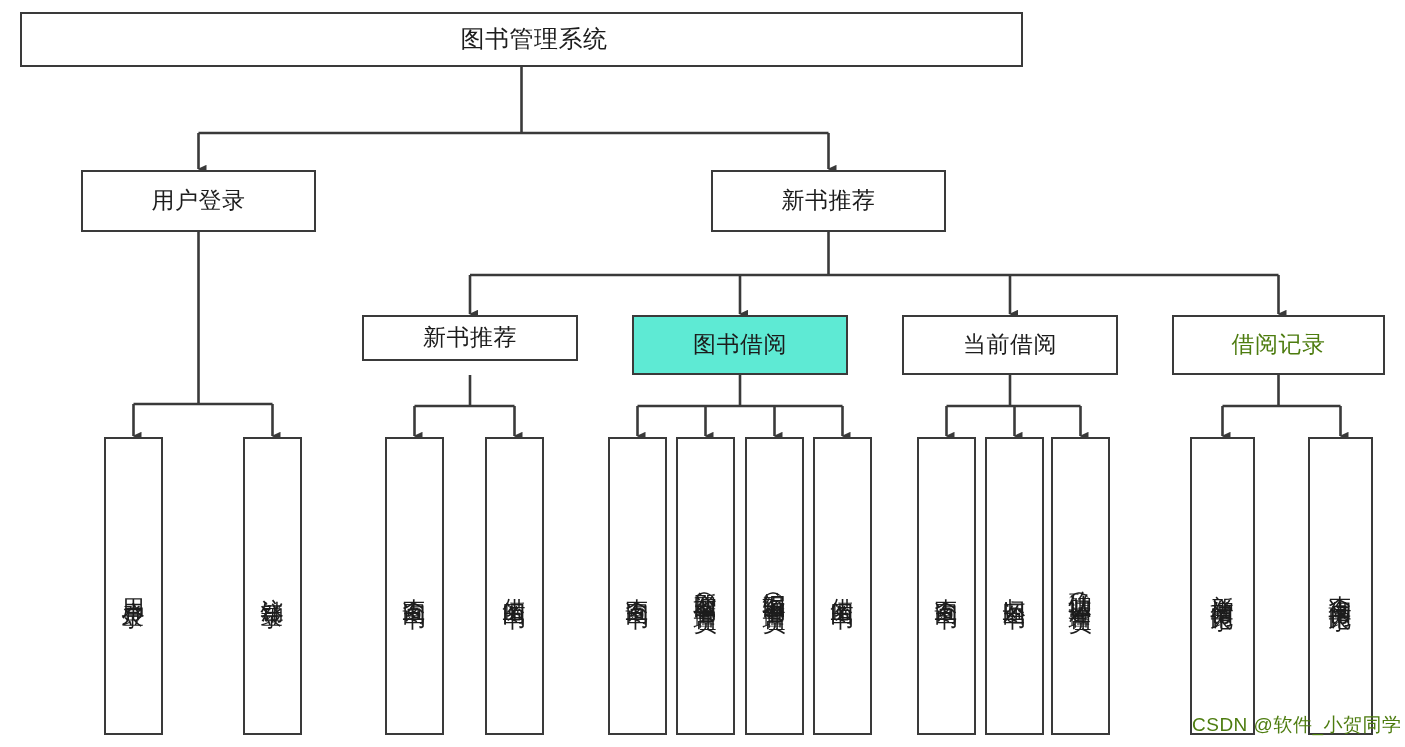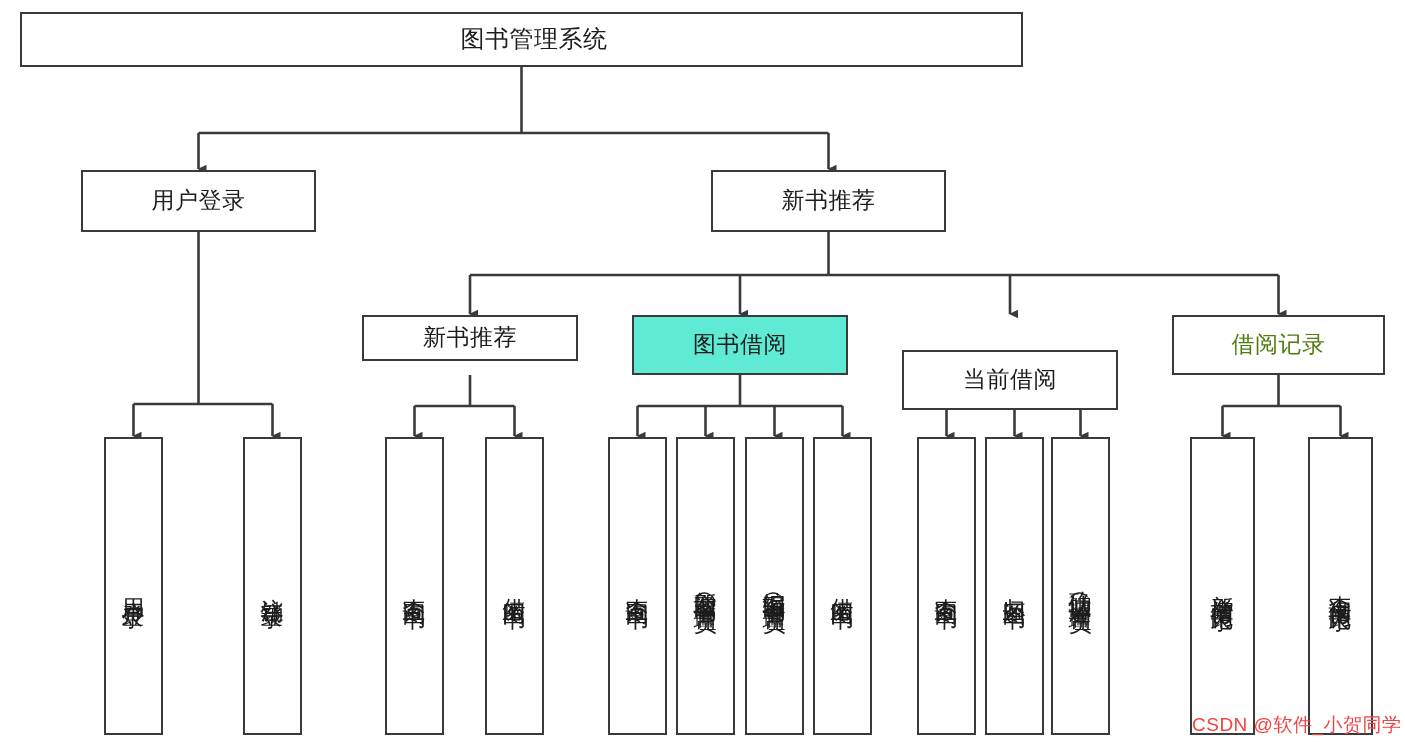--- a/index.html
+++ b/index.html
@@ -52,21 +52,21 @@
     text-orientation: upright;
     font-size: 23px;
     letter-spacing: 3px;
     line-height: 1.05;
   }
   .node.root .node-label {
     font-size: 24px;
   }
   .watermark {
     position: absolute;
-    color: #ef4444;
+    color: #4d7c0f;
     font-size: 19px;
     white-space: nowrap;
     z-index: 3;
     letter-spacing: 0.5px;
   }
 </style>
 </head>
 <body>
 
 <div id="canvas">
@@ -122,21 +122,21 @@
     </div>
     <div class="node horizontal" style="left: 711px; top: 170px; width: 235px; height: 62px; border-color: rgb(58, 58, 58); background: rgb(255, 255, 255); color: rgb(28, 28, 28);">
       <span class="node-label">新书推荐</span>
     </div>
     <div class="node horizontal" style="left: 362px; top: 315px; width: 216px; height: 46px; border-color: rgb(58, 58, 58); background: rgb(255, 255, 255); color: rgb(28, 28, 28);">
       <span class="node-label">新书推荐</span>
     </div>
     <div class="node horizontal" style="left: 632px; top: 315px; width: 216px; height: 60px; border-color: rgb(58, 58, 58); background: #5eead4; color: rgb(28, 28, 28);">
       <span class="node-label">图书借阅</span>
     </div>
-    <div class="node horizontal" style="left: 902px; top: 315px; width: 216px; height: 60px; border-color: rgb(58, 58, 58); background: rgb(255, 255, 255); color: rgb(28, 28, 28); margin-top: 35px;">
+    <div class="node horizontal" style="left: 902px; top: 315px; width: 216px; height: 60px; border-color: rgb(58, 58, 58); background: rgb(255, 255, 255); color: rgb(28, 28, 28);">
       <span class="node-label">当前借阅</span>
     </div>
     <div class="node horizontal" style="left: 1172px; top: 315px; width: 213px; height: 60px; border-color: rgb(58, 58, 58); background: rgb(255, 255, 255); color: #4d7c0f;">
       <span class="node-label">借阅记录</span>
     </div>
     <div class="node vertical" style="left: 104px; top: 437px; width: 59px; height: 298px; border-color: rgb(58, 58, 58); background: rgb(255, 255, 255); color: rgb(28, 28, 28);">
       <span class="node-label">用户登录</span>
     </div>
     <div class="node vertical" style="left: 243px; top: 437px; width: 59px; height: 298px; border-color: rgb(58, 58, 58); background: rgb(255, 255, 255); color: rgb(28, 28, 28);">
       <span class="node-label">注销登录</span>

